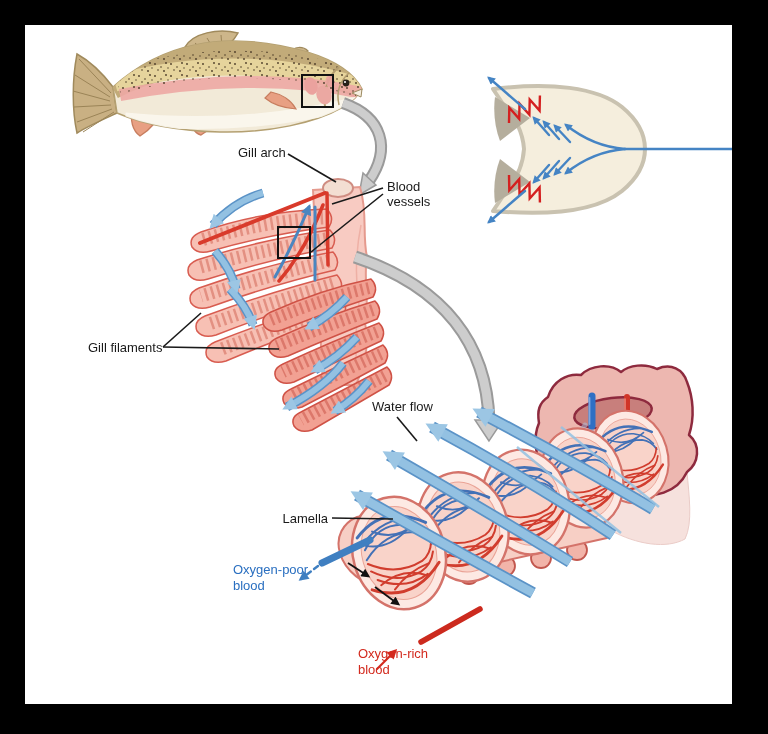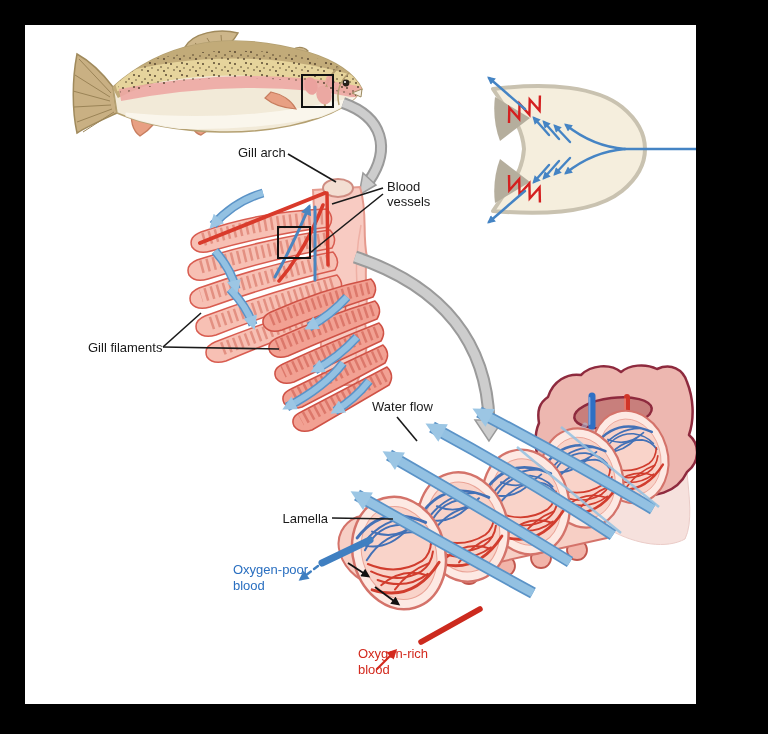--- a/index.html
+++ b/index.html
@@ -1,16 +1,16 @@
 <!DOCTYPE html>
 <html style="--frame-black: #000000; --canvas-white: #ffffff; --label-black: #1a1a1a; --water-blue: #93c1e2; --water-edge: #5b93c7; --vessel-blue: #3a6cb5; --vessel-red: #cf3526; --oxygen-poor-text: #2a6fc0; --oxygen-rich-text: #d32a1e; --gill-pink: #f4a89c; --gill-outline: #d85c50; --arch-pink: #f8cbc2; --lamella-pink: #f9d3c9; --arch-maroon: #8e2a3e; --zoom-gray: #cdcdcd; --fish-tan: #c2ab79; --fish-belly: #f2ead8; --fish-stripe: #eda8a4; --inset-cream: #f5eedd; --inset-gray: #b5ae9d;"><head>
 <meta charset="utf-8">
 <style>
   html,body{margin:0;padding:0;background:#000;}
-  .frame{position:relative;width:696px;height:734px;background:var(--frame-black,#000);overflow:hidden;}
+  .frame{position:relative;width:696px;height:734px;background:var(--frame-black,#000);overflow:hidden;padding-left:36px;}
   .canvas{position:absolute;left:25px;top:25px;width:715px;height:679px;background:var(--canvas-white,#fff);}
   svg{display:block;width:715px;height:679px;}
   .lbl{font-family:"Liberation Sans",sans-serif;font-size:13px;fill:var(--label-black,#1a1a1a);}
   .lbl-blue{fill:var(--oxygen-poor-text,#2a6fc0);}
   .lbl-red{fill:var(--oxygen-rich-text,#d32a1e);}
   .leader{stroke:var(--label-black,#1a1a1a);stroke-width:1.6;fill:none;}
   .hbox{fill:none;stroke:#111;stroke-width:2;}
   .wf-d{stroke:var(--water-edge,#5b93c7);fill:none;}
   .wf-l{stroke:var(--water-blue,#93c1e2);fill:none;}
 </style>

